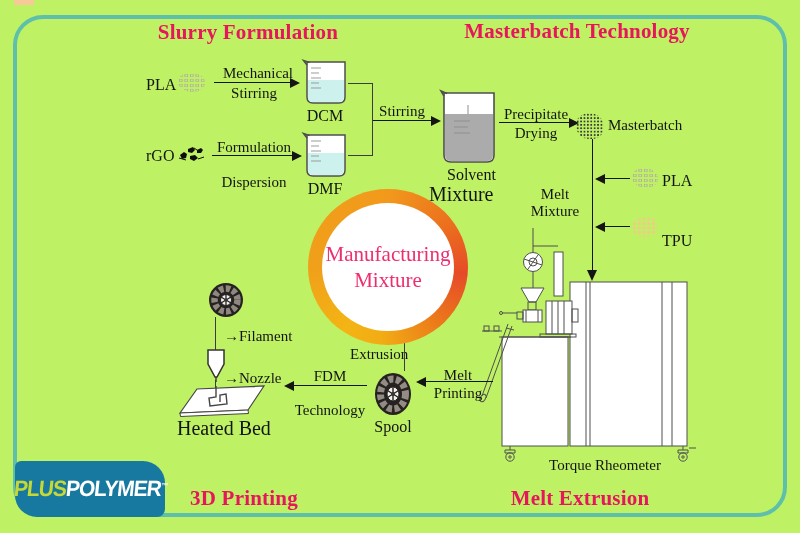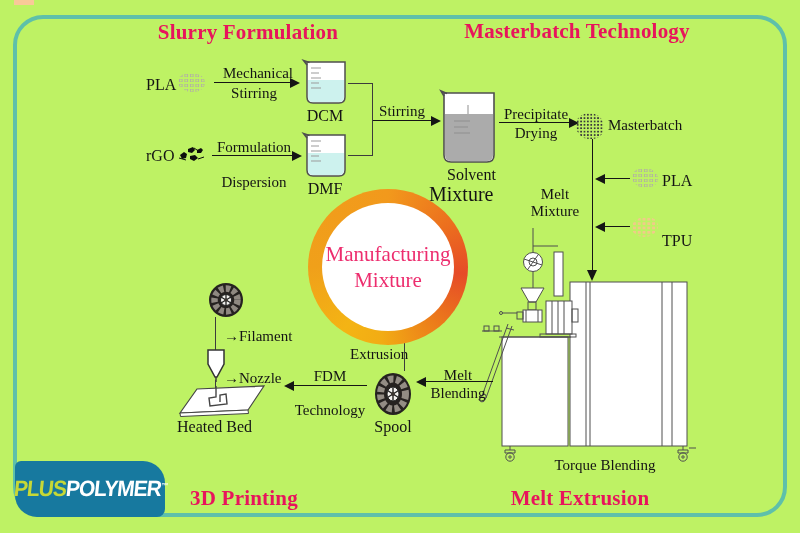--- a/index.html
+++ b/index.html
@@ -199,26 +199,26 @@
       <rect x="64" y="110" width="36" height="3"></rect>
       <line x1="6" y1="107" x2="26" y2="107"></line>
       <rect x="8" y="102" width="5" height="5"></rect>
         <rect x="18" y="102" width="5" height="5"></rect>
       <line x1="6" y1="172" x2="32" y2="100"></line>
         <line x1="10" y1="174" x2="36" y2="102"></line>
       <ellipse cx="7" cy="174" rx="4" ry="2.5" transform="rotate(-60 7 174)"></ellipse>
       <line x1="30" y1="104" x2="38" y2="106"></line>
     </g>
   </svg>
-  <div class="lbl lblc" style="left:530px;top:457px;width:150px;">Torque Blending</div>
+  <div class="lbl lblc" style="left:530px;top:457px;width:150px;">Torque Rheometer</div>
 
   <div class="lbl lblc" style="left:424px;top:367px;width:68px;">Melt</div>
   <div class="head-l" style="left:416px;top:377px;"></div>
   <div class="hline" style="left:426px;top:381px;width:67px;"></div>
-  <div class="lbl lblc" style="left:424px;top:385px;width:68px;">Blending</div>
+  <div class="lbl lblc" style="left:424px;top:385px;width:68px;">Printing</div>
 
   <div class="lbl" style="left:350px;top:346px;">Extrusion</div>
   <div class="vline thin" style="left:404px;top:341px;height:30px;"></div>
   <svg style="left:374px;top:372px;" width="38" height="44" viewBox="0 0 38 44">
     <ellipse cx="19" cy="22" rx="18" ry="21" fill="#262220"></ellipse>
     <ellipse cx="19" cy="22" rx="12.5" ry="15" fill="none" stroke="#938c84" stroke-width="7" stroke-dasharray="5 2.5"></ellipse>
     <ellipse cx="19" cy="22" rx="6" ry="7" fill="#f4f2ef" stroke="#222"></ellipse>
     <g stroke="#222" stroke-width="1.4">
       <line x1="19" y1="15.5" x2="19" y2="28.5"></line>
         <line x1="13.5" y1="18.5" x2="24.5" y2="25.5"></line>
@@ -250,21 +250,21 @@
     <path d="M4,1 H20 V15 L13,28 H11 L4,15 Z" fill="#fff" stroke="#333" stroke-width="1.5"></path>
     <line x1="12" y1="28" x2="12" y2="33" stroke="#333" stroke-width="1.4"></line>
   </svg>
   <div class="lbl" style="left:224px;top:370px;">→Nozzle</div>
   <div class="vline thin" style="left:215px;top:380px;height:10px;"></div>
   <svg style="left:176px;top:385px;" width="92" height="33" viewBox="0 0 92 33">
     <path d="M21,4 L88,1 L72,25 L4,28 Z" fill="#fff" stroke="#444" stroke-width="1.2"></path>
     <path d="M4,28 L72,25 L72.5,28.5 L4.5,31.5 Z" fill="#fff" stroke="#444" stroke-width="1"></path>
     <polyline points="40,1 40,12 33,13 34,21 51,19 50,9 44,10 44,17" fill="none" stroke="#444" stroke-width="1.4"></polyline>
   </svg>
-  <div class="lbl" style="left:177px;top:418px;font-size:16px;">Heated Bed</div>
+  <div class="lbl" style="left:177px;top:418px;font-size:20px;">Heated Bed</div>
 
   <div class="ring">
     <div class="ring-in"></div>
     <div class="ring-txt">
       <div>Manufacturing</div>
       <div>Mixture</div>
     </div>
   </div>
 
   <div class="logo">

